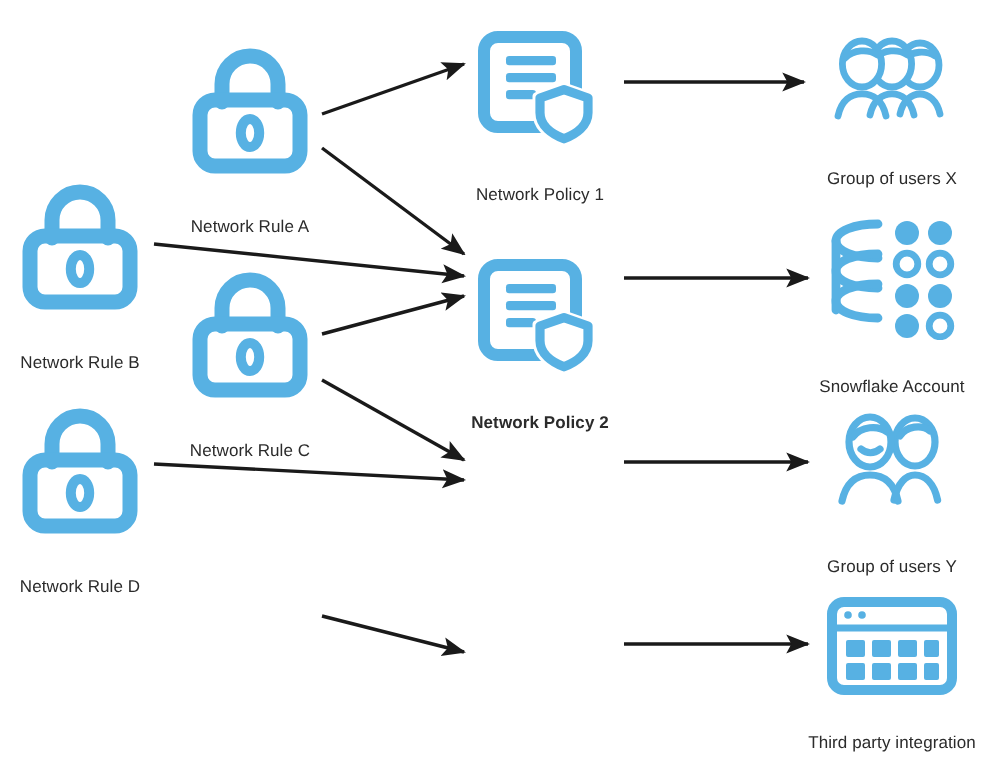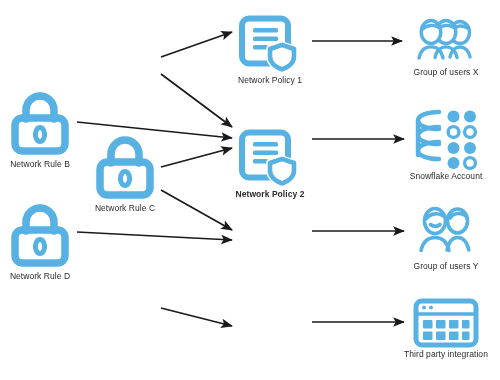--- a/index.html
+++ b/index.html
@@ -32,21 +32,21 @@
   }
   .node-icon {
     display: block;
     line-height: 0;
   }
   .node-label {
     font-size: 8.5px;
     color: #2b2b2b;
     text-align: right;
     white-space: nowrap;
-    margin-top: 1px;
+    margin-top: 18px;
     letter-spacing: 0.05px;
   }
 </style>
 </head>
 <body>
 
 <div id="canvas">
 
   <svg id="edges" viewBox="0 0 500 380">
     <defs>
@@ -62,20 +62,28 @@
         <line x1="161" y1="190" x2="232" y2="230" stroke="#1a1a1a" stroke-width="1.7" marker-end="url(#arrowhead)"></line>
         <line x1="77" y1="232" x2="232" y2="240" stroke="#1a1a1a" stroke-width="1.7" marker-end="url(#arrowhead)"></line>
         <line x1="161" y1="308" x2="232" y2="326" stroke="#1a1a1a" stroke-width="1.7" marker-end="url(#arrowhead)"></line>
         <line x1="312" y1="41" x2="402" y2="41" stroke="#1a1a1a" stroke-width="1.7" marker-end="url(#arrowhead)"></line>
         <line x1="312" y1="139" x2="404" y2="139" stroke="#1a1a1a" stroke-width="1.7" marker-end="url(#arrowhead)"></line>
         <line x1="312" y1="231" x2="404" y2="231" stroke="#1a1a1a" stroke-width="1.7" marker-end="url(#arrowhead)"></line>
         <line x1="312" y1="322" x2="404" y2="322" stroke="#1a1a1a" stroke-width="1.7" marker-end="url(#arrowhead)"></line>
       </g>
   </svg>
 
+  <div class="node" style="left: 89px; top: 18px; width: 72px;">
+    <span class="node-icon"><svg width="72" height="72" viewBox="0 0 72 72">
+      <path d="M22 33 V24 a14 14 0 0 1 28 0 V33" fill="none" stroke="#57b1e3" stroke-width="7.5" stroke-linecap="round"></path>
+      <rect x="11" y="32" width="50" height="33" rx="7.5" ry="7.5" fill="none" stroke="#57b1e3" stroke-width="7.5"></rect>
+      <ellipse cx="36" cy="48.5" rx="4.6" ry="7" fill="none" stroke="#57b1e3" stroke-width="5"></ellipse>
+    </svg></span>
+    <span class="node-label">Network Rule A</span>
+  </div>
   <div class="node" style="left: 4px; top: 86px; width: 72px;">
     <span class="node-icon"><svg width="72" height="72" viewBox="0 0 72 72">
       <path d="M22 33 V24 a14 14 0 0 1 28 0 V33" fill="none" stroke="#57b1e3" stroke-width="7.5" stroke-linecap="round"></path>
       <rect x="11" y="32" width="50" height="33" rx="7.5" ry="7.5" fill="none" stroke="#57b1e3" stroke-width="7.5"></rect>
       <ellipse cx="36" cy="48.5" rx="4.6" ry="7" fill="none" stroke="#57b1e3" stroke-width="5"></ellipse>
     </svg></span>
     <span class="node-label">Network Rule B</span>
   </div>
   <div class="node" style="left: 89px; top: 130px; width: 72px;">
     <span class="node-icon"><svg width="72" height="72" viewBox="0 0 72 72">

